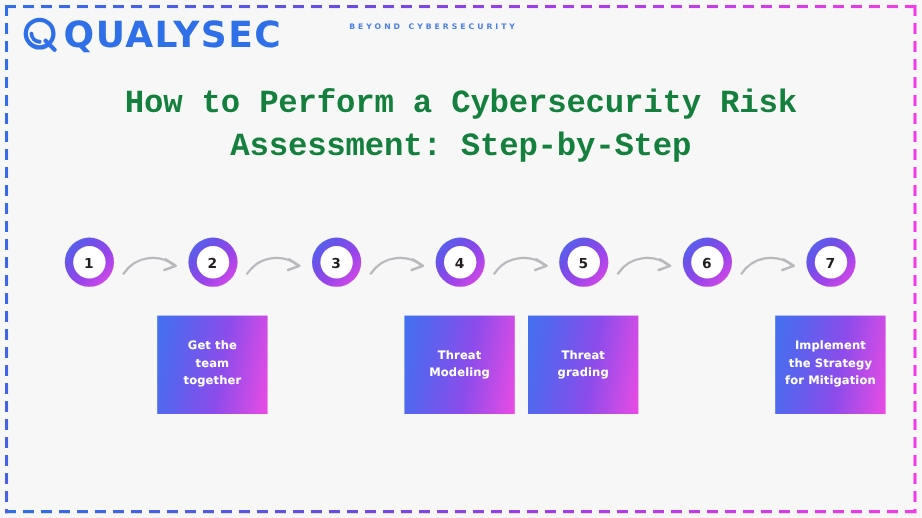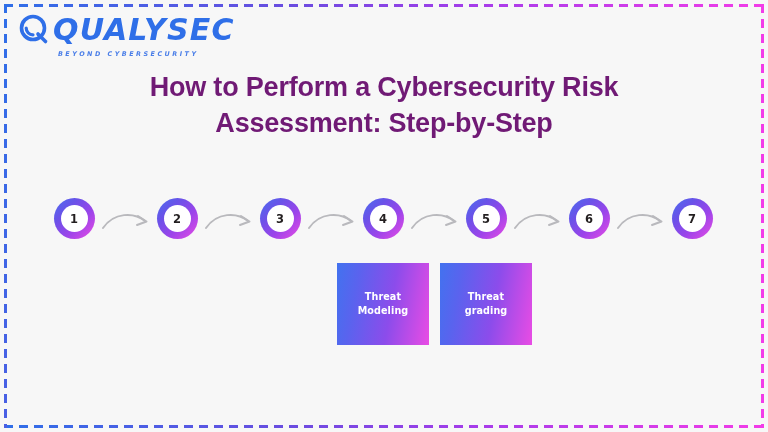--- a/index.html
+++ b/index.html
@@ -48,48 +48,48 @@
   }
   .frame-left { left:4px; }
   .frame-right {
     right:4px;
     background-image:linear-gradient(to bottom, #f23ce8 0%, #f23ce8 100%);
   }
 
   
   #logo {
     position:absolute; left:18px; top:14px;
-    display:flex; flex-direction:column; align-items:flex-start;font-style:italic;
+    display:flex; flex-direction:row; align-items:flex-start;
   }
   #logo-wordmark {
     display:flex; align-items:center; gap:1px;
     line-height:1;
   }
   .logo-q { display:block; }
   #logo-text {
     font-size:30px; font-weight:700; letter-spacing:1.2px;
     color:#2f6fe8; line-height:1;
     font-family:"DejaVu Sans", sans-serif;
   }
   #logo-tagline {
-    margin-top:4px; margin-left:40px;
+    margin-top:4px; margin-left:56px;
     font-size:6.4px; font-weight:700; letter-spacing:2.5px;
     color:#4a7ee8;
     font-family:"DejaVu Sans", sans-serif;
   }
 
   
   #heading {
     position:absolute; left:0; right:0; top:70px;
     text-align:center;
     font-size:27px; font-weight:700;
     line-height:1.32;
-    color:#701a75;
+    color:#15803d;
     letter-spacing:-0.2px;
-    font-family:Liberation Sans, sans-serif;
+    font-family:Liberation Mono, monospace;
     padding:0 90px;
   }
 
   
   #steps {
     position:absolute;
     left:28px; top:198px;
     width:714px;
     display:flex;
     align-items:flex-start;
@@ -186,20 +186,25 @@
       <svg class="arrow-svg" viewBox="0 0 52 26">
         <path d="M3 20 C 14 4, 34 4, 45 13" fill="none" stroke="#b9b9bd" stroke-width="2" stroke-linecap="round"></path>
         <path d="M38 8 L46.5 13.5 L37 17" fill="none" stroke="#b9b9bd" stroke-width="2" stroke-linecap="round" stroke-linejoin="round"></path>
       </svg>
     </div>
 
     <div class="step">
       <div class="circle">
         <div class="circle-inner">2</div>
       </div>
+      <div class="box">
+        <span class="box-label">Get  the
+team
+together</span>
+      </div>
     </div>
 
     <div class="step-gap">
       <svg class="arrow-svg" viewBox="0 0 52 26">
         <path d="M3 20 C 14 4, 34 4, 45 13" fill="none" stroke="#b9b9bd" stroke-width="2" stroke-linecap="round"></path>
         <path d="M38 8 L46.5 13.5 L37 17" fill="none" stroke="#b9b9bd" stroke-width="2" stroke-linecap="round" stroke-linejoin="round"></path>
       </svg>
     </div>
 
     <div class="step">
@@ -259,16 +264,21 @@
       <svg class="arrow-svg" viewBox="0 0 52 26">
         <path d="M3 20 C 14 4, 34 4, 45 13" fill="none" stroke="#b9b9bd" stroke-width="2" stroke-linecap="round"></path>
         <path d="M38 8 L46.5 13.5 L37 17" fill="none" stroke="#b9b9bd" stroke-width="2" stroke-linecap="round" stroke-linejoin="round"></path>
       </svg>
     </div>
 
     <div class="step">
       <div class="circle">
         <div class="circle-inner">7</div>
       </div>
+      <div class="box">
+        <span class="box-label">Implement
+the Strategy
+for Mitigation</span>
+      </div>
     </div>
 
   </div>
 </div>
 
 </body></html>

